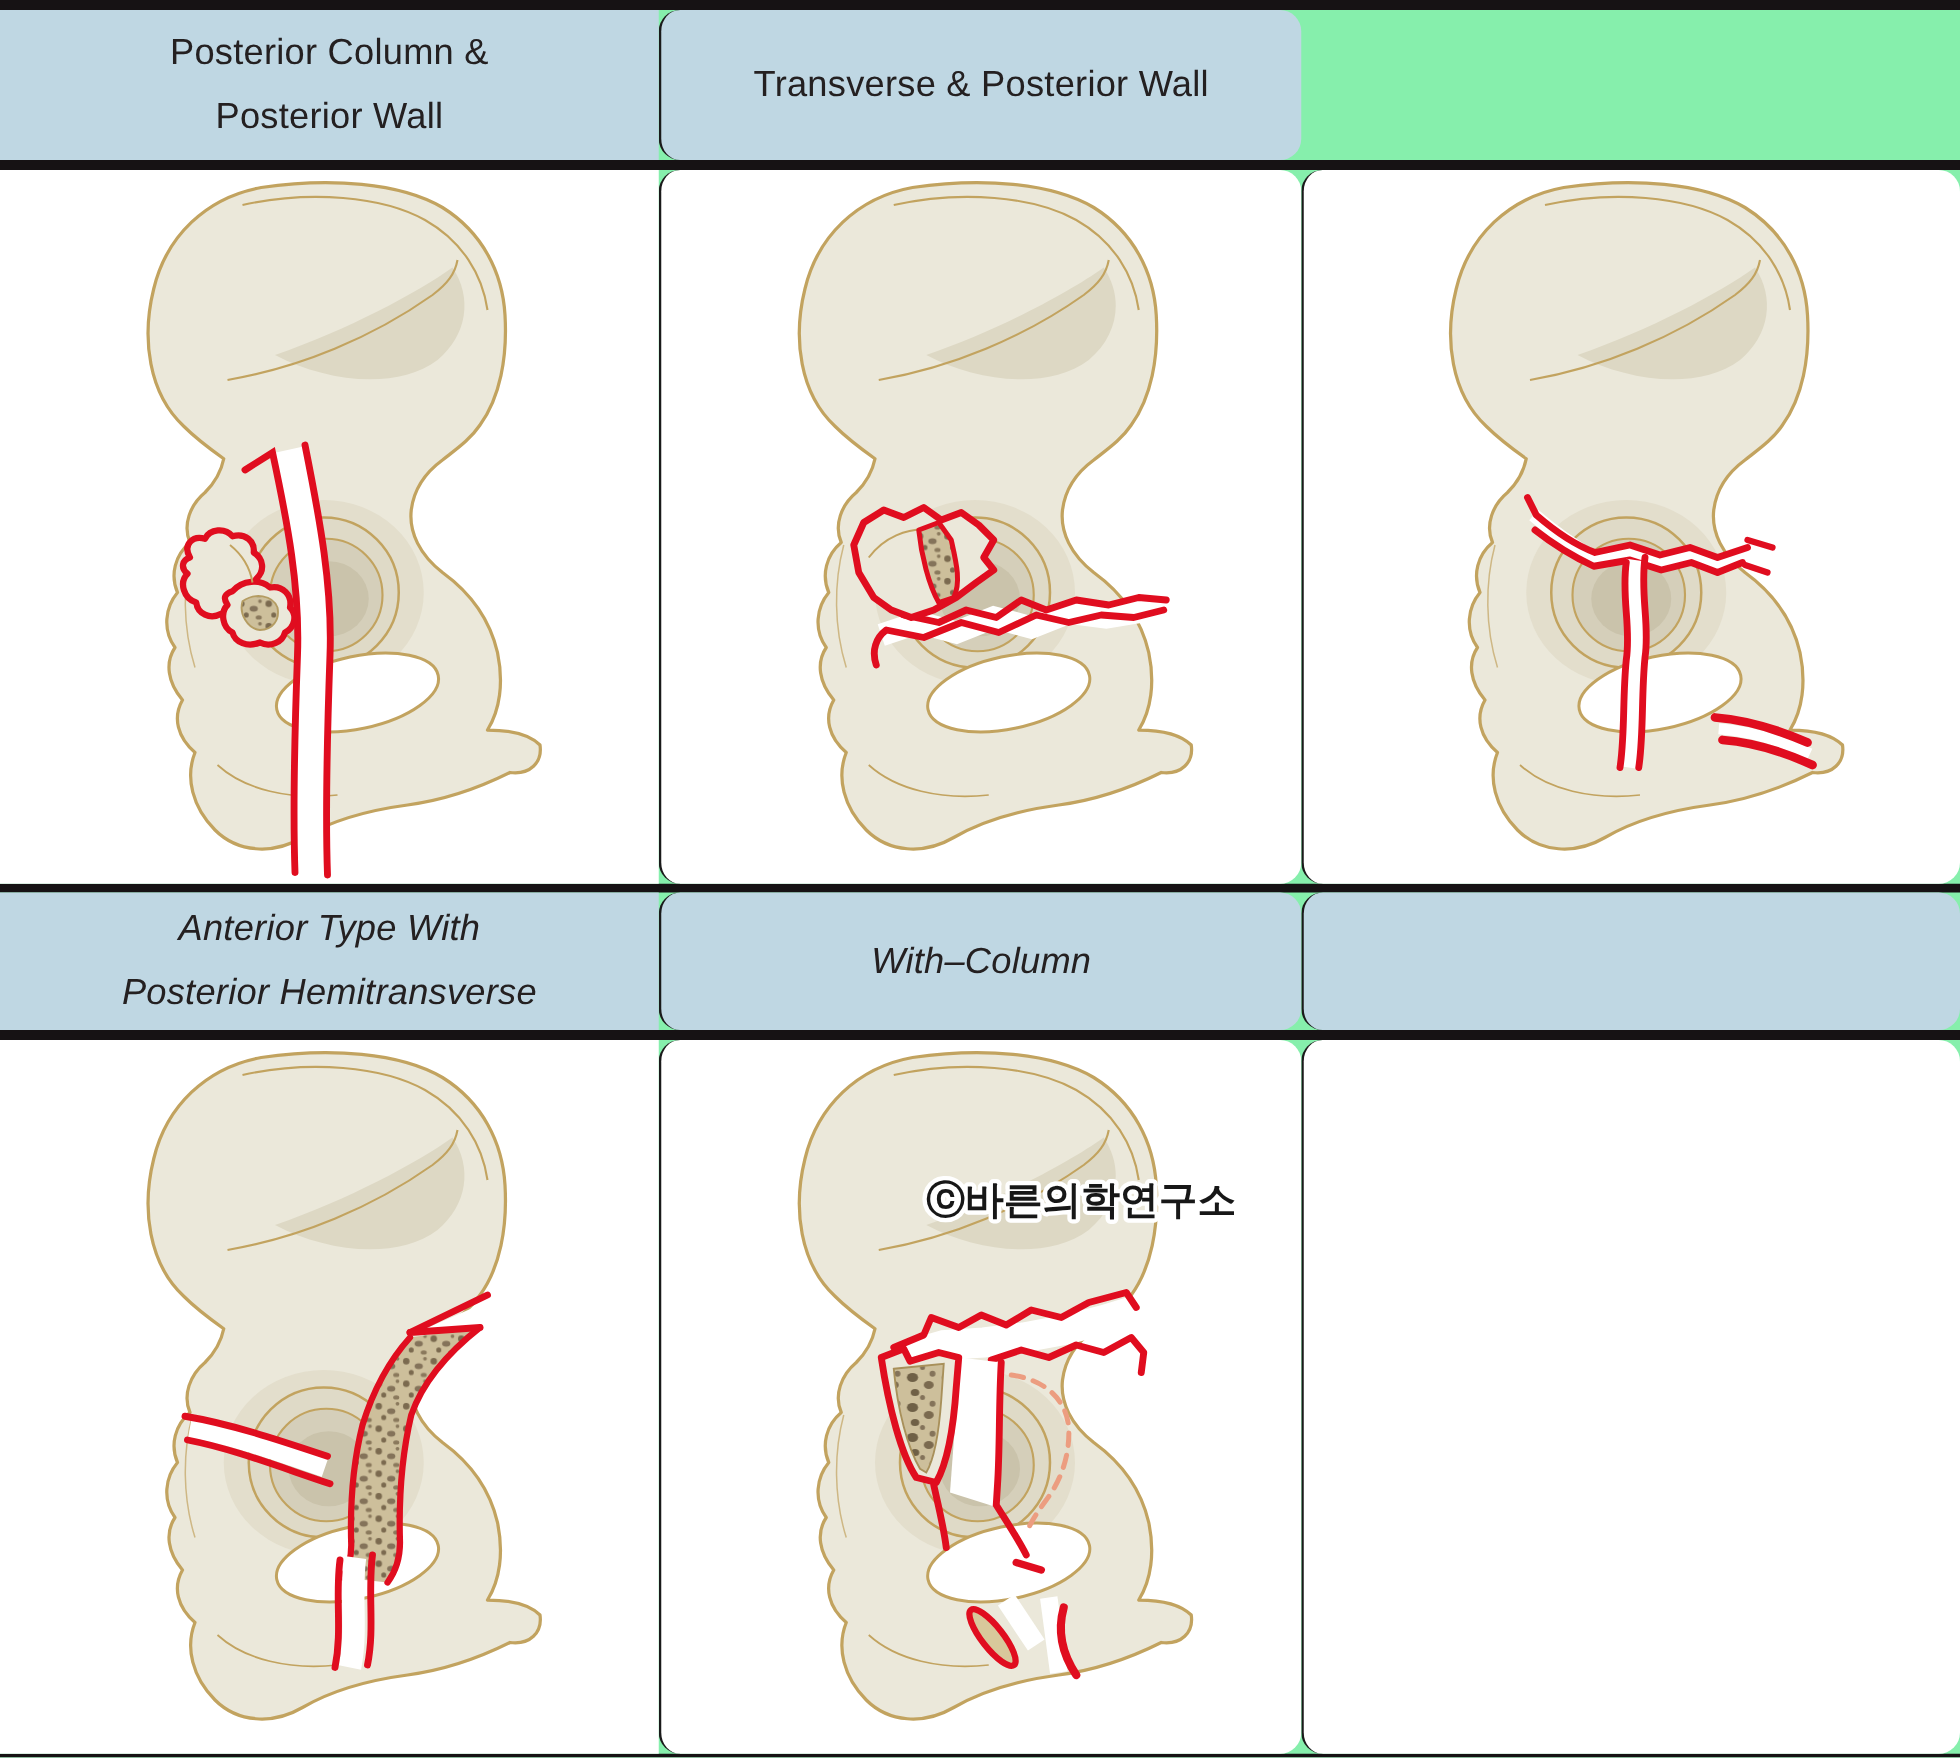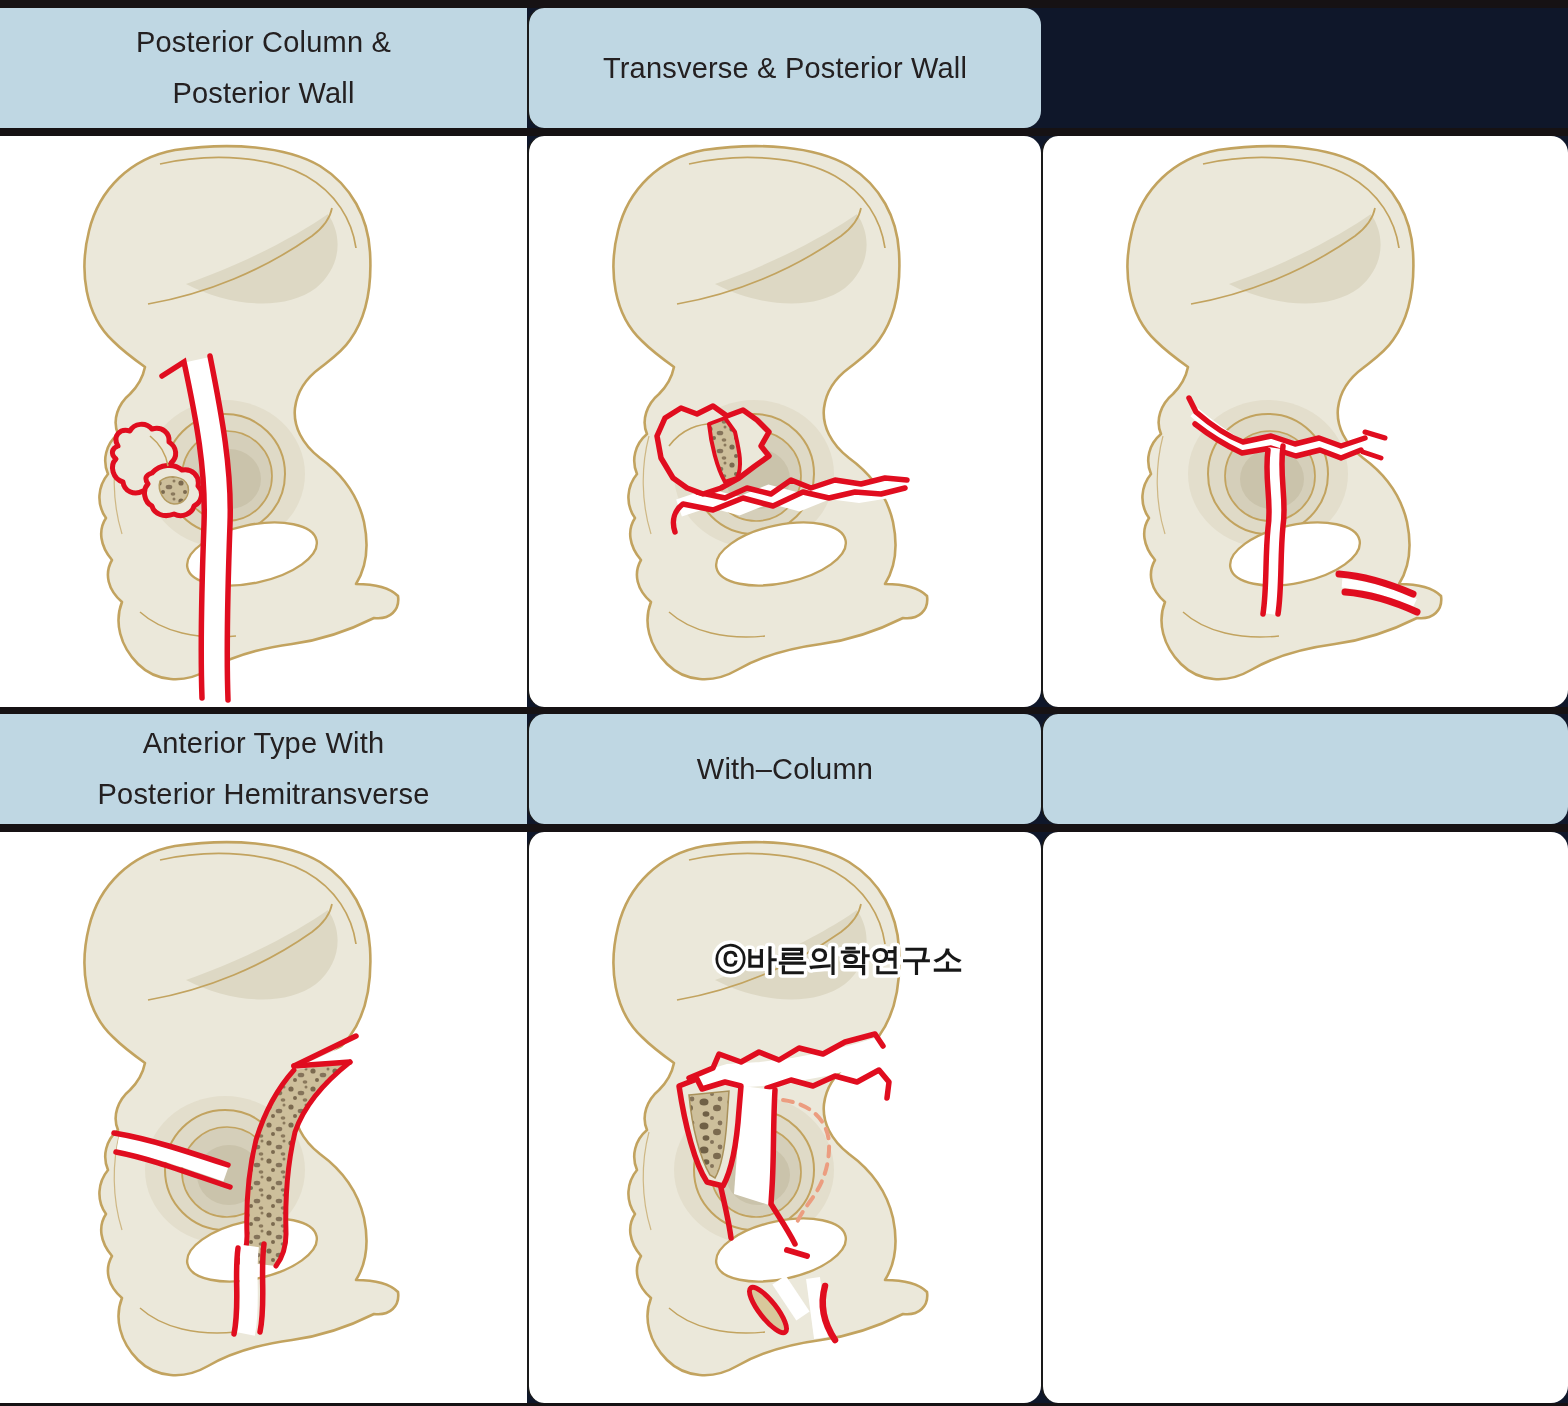--- a/index.html
+++ b/index.html
@@ -2,21 +2,21 @@
 <html><head>
 <meta charset="utf-8">
 <style>
   html,body{margin:0;padding:0;background:#ffffff;}
   body{font-family:"Liberation Sans","DejaVu Sans",sans-serif;}
   .tbl{
     width:1568px;
     box-sizing:border-box;
     border-top:8px solid #161214;
     border-bottom:3px solid #161214;
-    background:#0f172a;
+    background:#86efac;
   }
   .row{display:flex;}
   .cell{
     box-sizing:border-box;
     width:527px;
     flex:0 0 527px;
     overflow:hidden;
     position:relative;
   }
   .cell + .cell{
@@ -32,26 +32,26 @@
     background:#bfd7e3;
     display:flex;align-items:center;justify-content:center;
     text-align:center;
     font-size:29px;
     line-height:1.75;
     color:#242021;
     white-space:pre-line;
     letter-spacing:0.2px;
   }
   .hdr1{height:120px;}
-  .hdr2{height:110px;}
+  .hdr2{height:110px;font-style:italic;}
   .bodyrow{height:571px;}
   .bodyrow1{border-bottom:7px solid #161214;}
   .bodyrow .cell{
     background:#ffffff;
-    display:flex;align-items:flex-start;
+    display:flex;align-items:flex-start;justify-content:center;
   }
   svg{display:block;}
   .wm{
     font-family:"Liberation Sans","DejaVu Sans",sans-serif;
     font-weight:bold;
   }
 </style>
 </head>
 <body>
 

